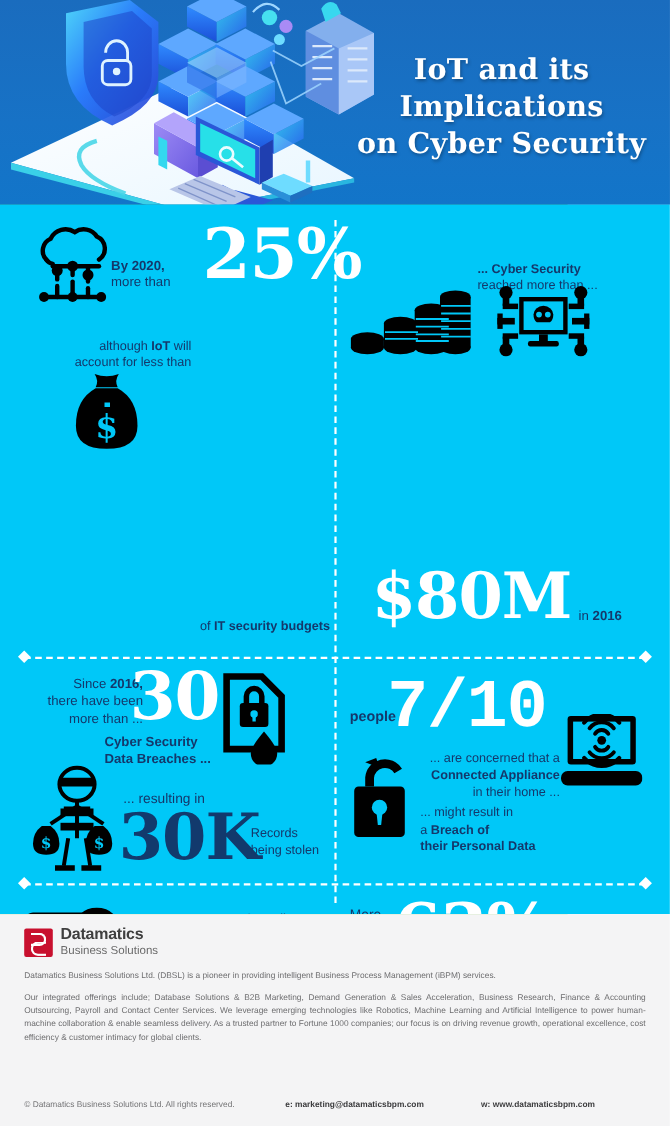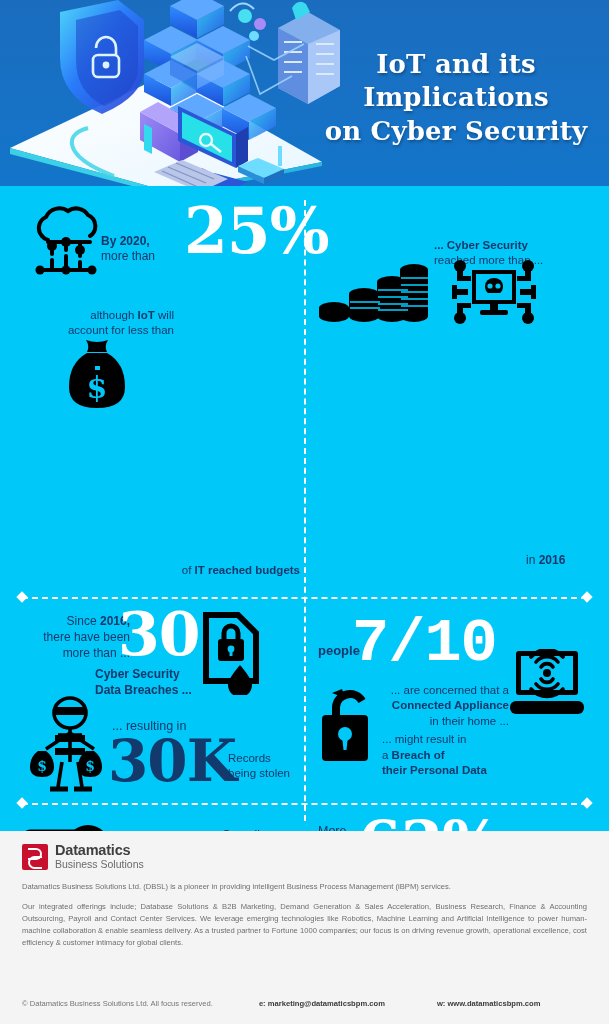--- a/index.html
+++ b/index.html
@@ -311,21 +311,21 @@
         <path d="M22 4 q4 6 1 12 h20 q-3 -6 1 -12 q-11 4 -22 0 Z" fill="#000"></path>
         <path d="M23 17 q-18 10 -18 34 q0 21 28 21 q28 0 28 -21 q0 -24 -18 -34 Z" fill="#000"></path>
         <g fill="#00c8f8">
           <path d="M31 30 h5 v4 h-5 z"></path>
         </g>
         <text x="33" y="62" font-family="DejaVu Serif, serif" font-size="30" font-weight="bold" fill="#00c8f8" text-anchor="middle">$</text>
       </svg>
 
 
       <div style="position:absolute; left:110px; top:378px; width:190px; text-align:right; color:#14386b; font-size:11.5px;">
-        <span>of </span><b>IT reached  budgets</b>
+        <span>of </span><b>IT security  budgets</b>
       </div>
     </div>
 
     <div class="panel" style="left:304px; top:0; width:305px; height:411px;">
 
       <svg style="position:absolute;left:14px;top:74px;" width="110" height="66" viewBox="0 0 110 66">
         <g fill="#000">
           <ellipse cx="16" cy="56" rx="15" ry="6"></ellipse>
             <rect x="1" y="48" width="30" height="8"></rect>
             <ellipse cx="16" cy="48" rx="15" ry="6"></ellipse>
@@ -389,20 +389,21 @@
         <rect x="38" y="44" width="8" height="6" fill="#000"></rect>
         <rect x="28" y="50" width="28" height="5" rx="2" fill="#000"></rect>
         <g fill="#000" transform="translate(34,18)">
           <path d="M8 0 a9 8 0 0 1 9 8 q0 5 -3 7 h-12 q-3 -2 -3 -7 a9 8 0 0 1 9 -8 Z"></path>
           <circle cx="4" cy="8" r="2.6" fill="#00c8f8"></circle>
             <circle cx="12" cy="8" r="2.6" fill="#00c8f8"></circle>
           <path d="M6 16 h2 v3 h-2 z M10 16 h2 v3 h-2 z" fill="#00c8f8"></path>
         </g>
       </svg>
 
+      <div class="big num-white" style="position:absolute; left:34px; top:330px; font-size:58px;">$80M</div>
 
       <div style="position:absolute; left:222px; top:367px; color:#14386b; font-size:12px;">
         <span>in </span><b>2016</b>
       </div>
     </div>
 
     <div class="panel" style="left:0; top:411px; width:304px; height:206px;">
       <div style="position:absolute; left:8px; top:16px; width:122px; text-align:right; color:#14386b; font-size:12px; line-height:1.34;">
         <div>
           <span>Since </span><b>2016,</b>
@@ -551,19 +552,19 @@
       <div>
         <div class="logo-txt-1">Datamatics</div>
         <div class="logo-txt-2">Business Solutions</div>
       </div>
     </div>
 
     <div class="f-para">Datamatics Business Solutions Ltd. (DBSL) is a pioneer in providing intelligent Business Process Management (iBPM) services.</div>
     <div class="f-para">Our integrated offerings include; Database Solutions &amp; B2B Marketing, Demand Generation &amp; Sales Acceleration, Business Research, Finance &amp; Accounting Outsourcing, Payroll and Contact Center Services. We leverage emerging technologies like Robotics, Machine Learning and Artificial Intelligence to power human-machine collaboration &amp; enable seamless delivery. As a trusted partner to Fortune 1000 companies; our focus is on driving revenue growth, operational excellence, cost efficiency &amp; customer intimacy for global clients.</div>
 
     <div class="f-bottom">
-      <span class="f-copy">© Datamatics Business Solutions Ltd. All focus reserved.</span>
+      <span class="f-copy">© Datamatics Business Solutions Ltd. All rights reserved.</span>
       <span class="f-mail">e: marketing@datamaticsbpm.com</span>
       <span class="f-web">w: www.datamaticsbpm.com</span>
     </div>
   </div>
 
 </div>
 
 </body></html>

